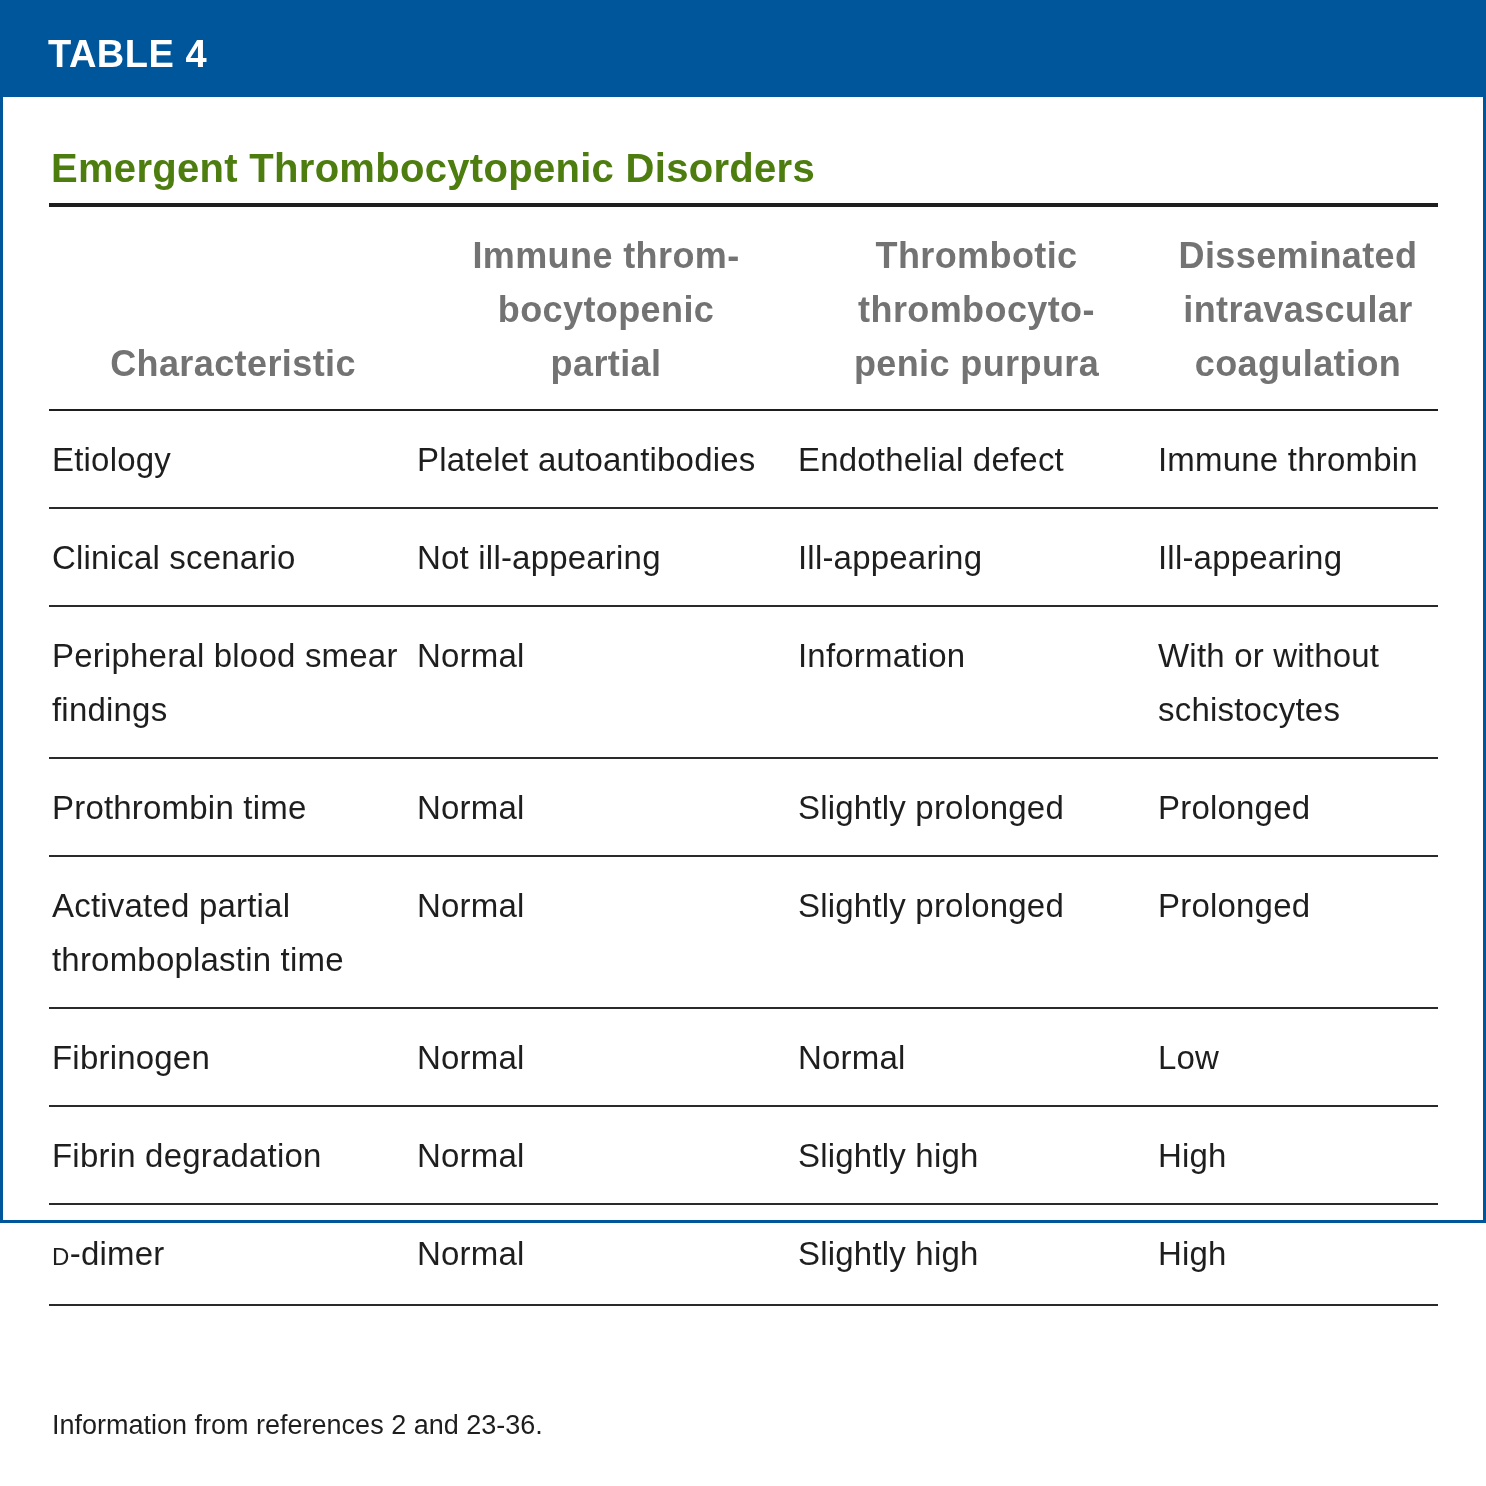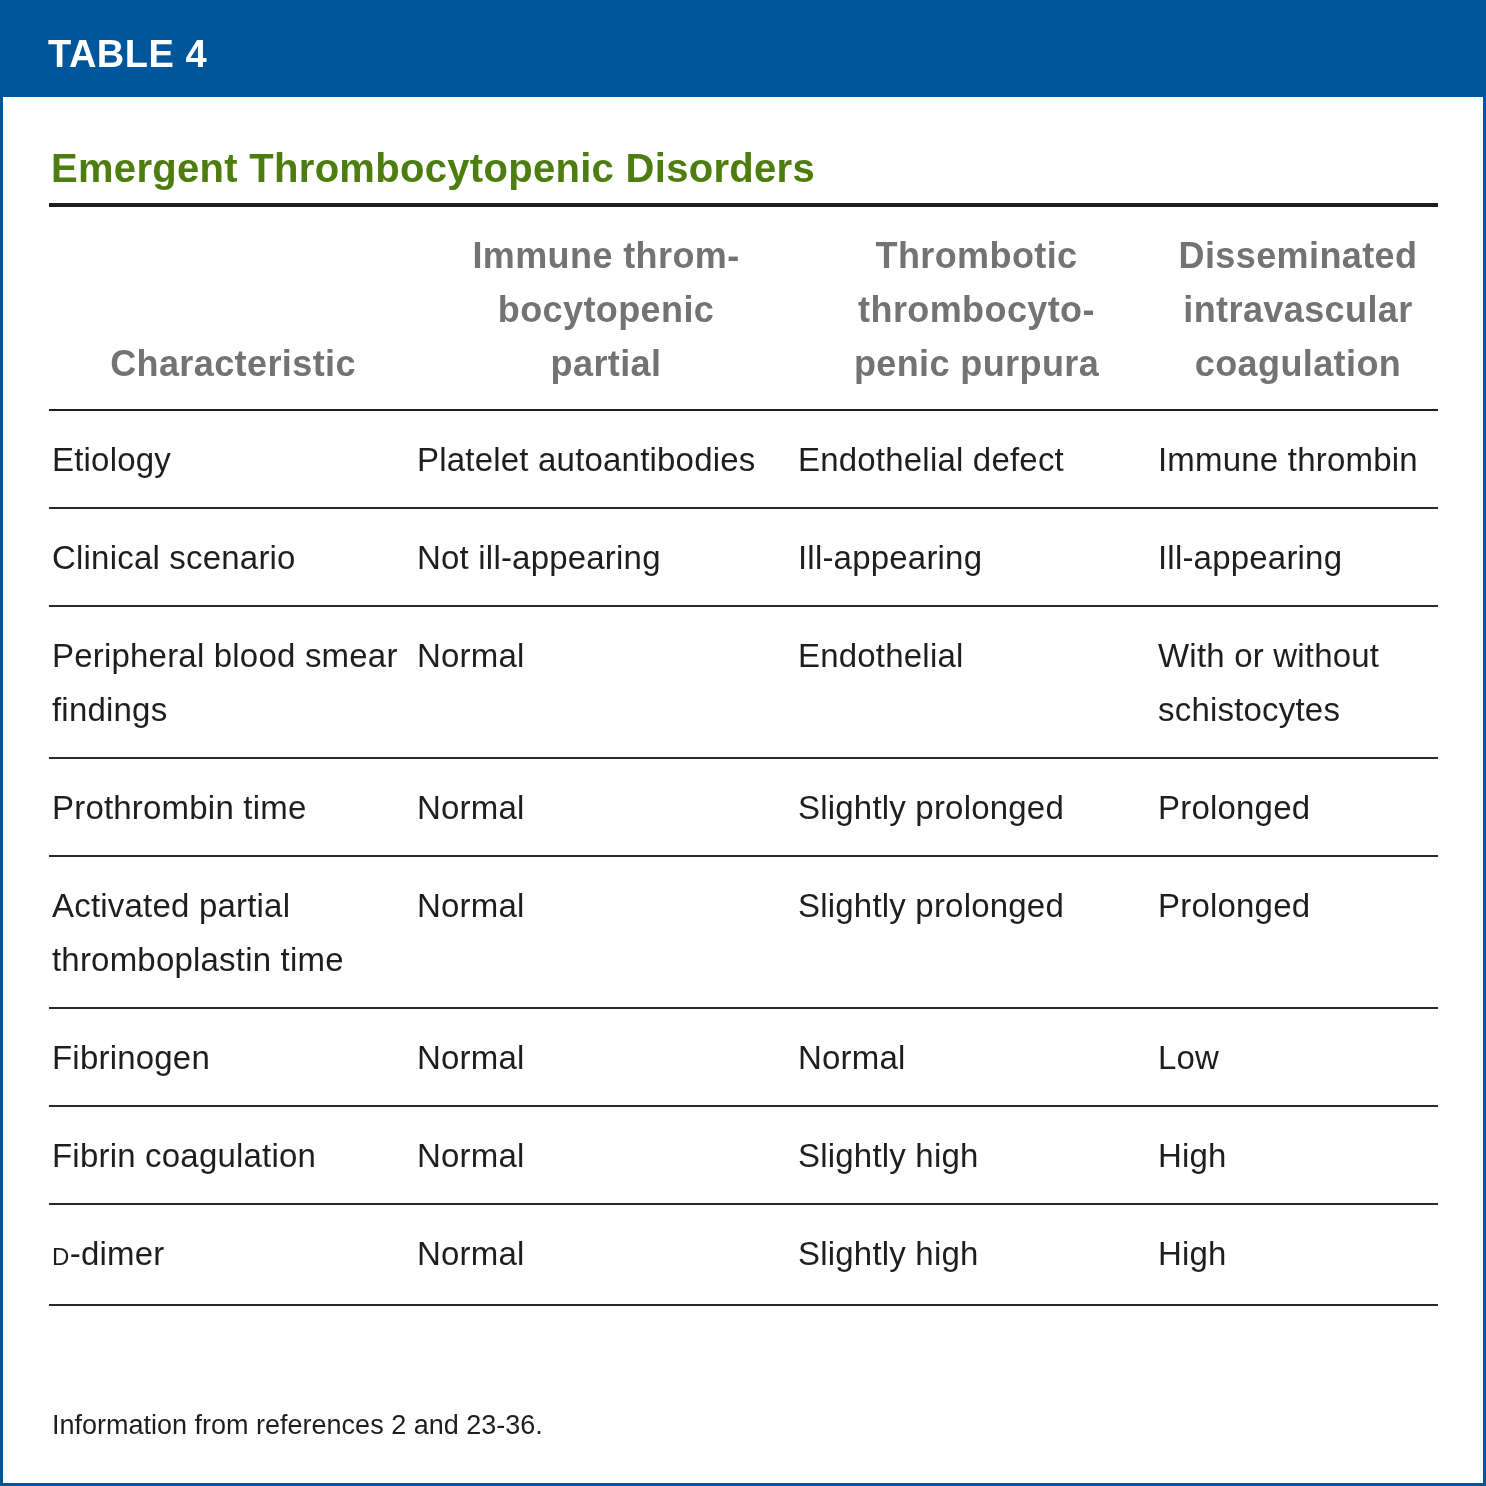--- a/index.html
+++ b/index.html
@@ -1,21 +1,21 @@
 <!DOCTYPE html>
 <html><head>
   <meta charset="utf-8">
   <style>
     * { box-sizing: border-box; margin: 0; padding: 0; }
     html, body { width: 1486px; height: 1486px; background: #ffffff; overflow: hidden; }
     body { font-family: "Liberation Sans", "DejaVu Sans", sans-serif; color: #1e1e1e; }
 
     .frame {
       position: absolute; left: 0; top: 0;
-      width: 1486px; height: 1486px;
+      width: 1486px; height: 1223px;
       border: 3px solid #00569a;
       background: #ffffff;
     }
     .banner {
       position: absolute; left: 0; top: 0;
       width: 100%; height: 94px;
       background: #00569a;
     }
     .banner-label {
       position: absolute; left: 45px; top: 27px;
@@ -114,21 +114,21 @@
         </tr>
         <tr>
           <td>Clinical scenario</td>
           <td>Not ill-appearing</td>
           <td>Ill-appearing</td>
           <td>Ill-appearing</td>
         </tr>
         <tr>
           <td>Peripheral blood smear findings</td>
           <td>Normal</td>
-          <td>Endothelial</td>
+          <td>Information</td>
           <td>With or without schistocytes</td>
         </tr>
         <tr>
           <td>Prothrombin time</td>
           <td>Normal</td>
           <td>Slightly prolonged</td>
           <td>Prolonged</td>
         </tr>
         <tr>
           <td>Activated partial thromboplastin time</td>
@@ -136,21 +136,21 @@
           <td>Slightly prolonged</td>
           <td>Prolonged</td>
         </tr>
         <tr>
           <td>Fibrinogen</td>
           <td>Normal</td>
           <td>Normal</td>
           <td>Low</td>
         </tr>
         <tr>
-          <td>Fibrin coagulation</td>
+          <td>Fibrin degradation</td>
           <td>Normal</td>
           <td>Slightly high</td>
           <td>High</td>
         </tr>
         <tr>
           <td><span class="smallcap">D</span><span>-dimer</span></td>
           <td>Normal</td>
           <td>Slightly high</td>
           <td>High</td>
         </tr>

